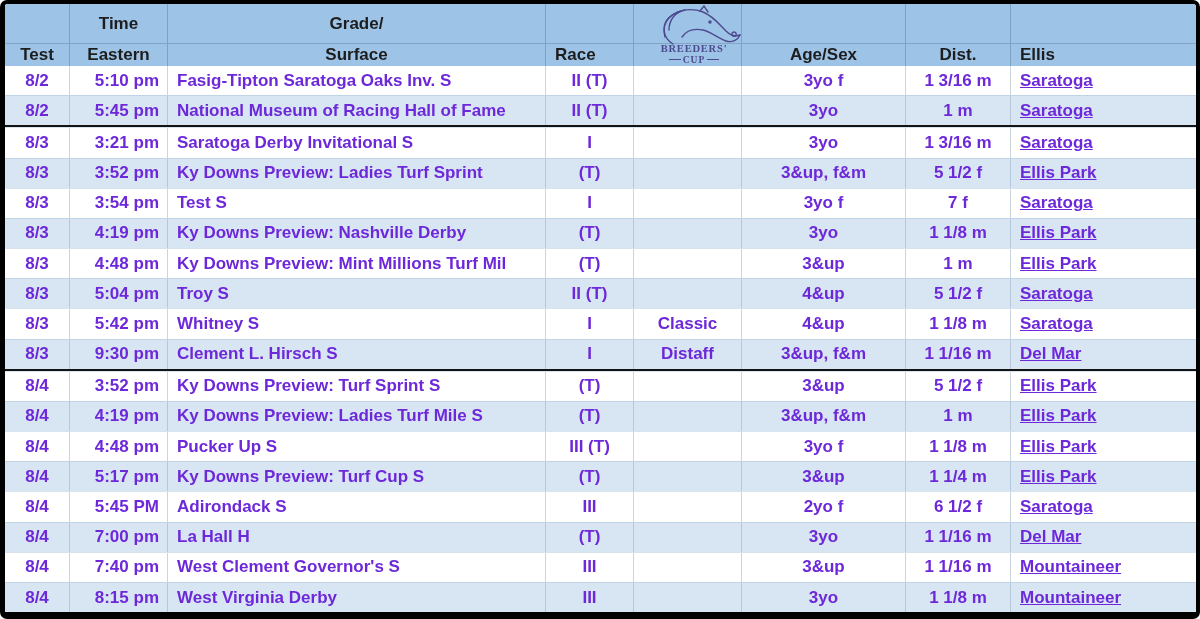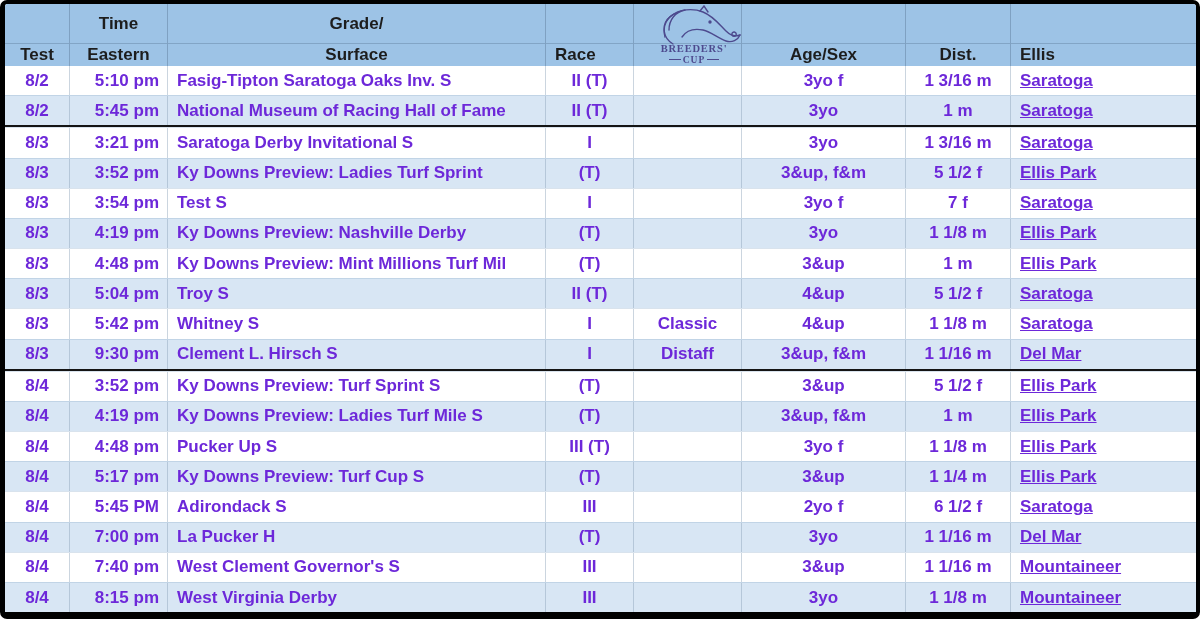--- a/index.html
+++ b/index.html
@@ -266,21 +266,21 @@
     <div class="cell c-race">Adirondack S</div>
     <div class="cell c-grade">III</div>
     <div class="cell c-bc"></div>
     <div class="cell c-age">2yo f</div>
     <div class="cell c-dist">6 1/2 f</div>
     <div class="cell c-track">Saratoga</div>
   </div>
       <div class="row band">
     <div class="cell c-date">8/4</div>
     <div class="cell c-time">7:00 pm</div>
-    <div class="cell c-race">La Pucker H</div>
+    <div class="cell c-race">La Hall H</div>
     <div class="cell c-grade">(T)</div>
     <div class="cell c-bc"></div>
     <div class="cell c-age">3yo</div>
     <div class="cell c-dist">1 1/16 m</div>
     <div class="cell c-track">Del Mar</div>
   </div>
       <div class="row">
     <div class="cell c-date">8/4</div>
     <div class="cell c-time">7:40 pm</div>
     <div class="cell c-race">West Clement Governor's S</div>

